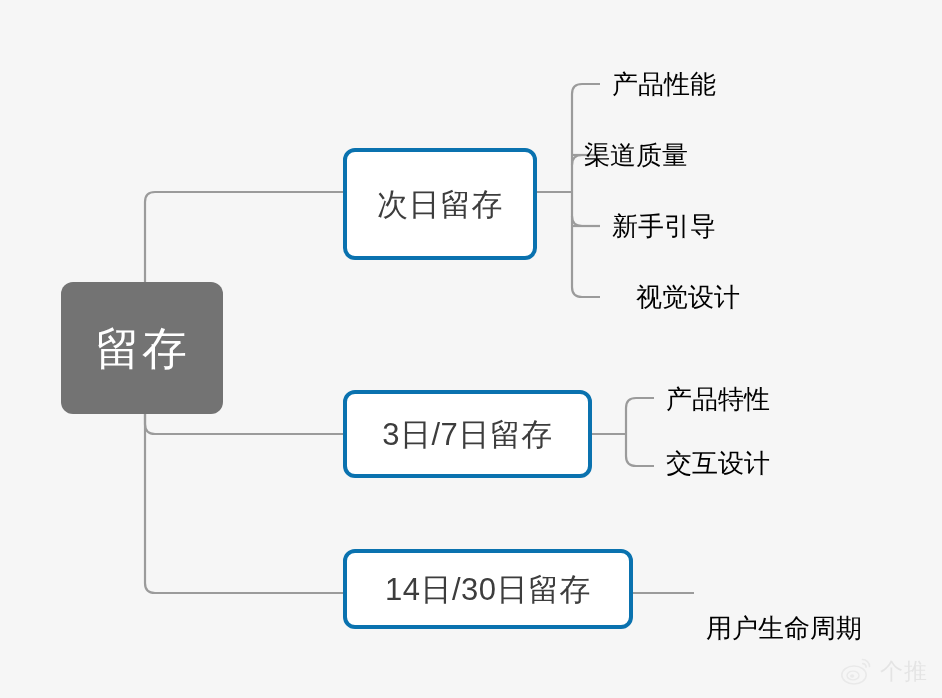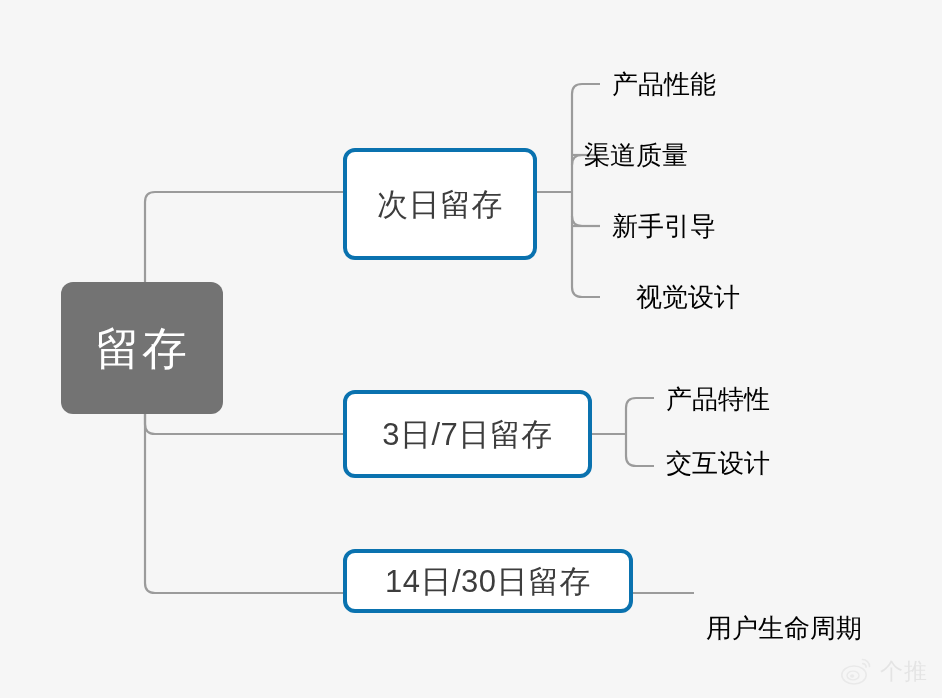--- a/index.html
+++ b/index.html
@@ -79,21 +79,21 @@
   .branch-box .branch-label {
     color: #3d3d3d;
     font-size: 31px;
     line-height: 1;
     white-space: nowrap;
     letter-spacing: 0.5px;
   }
 
   #branch-box-1 { left: 343px; top: 148px; width: 194px; height: 112px; }
   #branch-box-2 { left: 343px; top: 390px; width: 249px; height: 88px; }
-  #branch-box-3 { left: 343px; top: 549px; width: 290px; height: 64px; }
+  #branch-box-3 { left: 343px; top: 549px; width: 290px; height: 80px; }
 
   
   .leaf-label {
     position: absolute;
     color: #000000;
     font-size: 26px;
     line-height: 1;
     white-space: nowrap;
     z-index: 3;
     transform: translateY(-50%);

